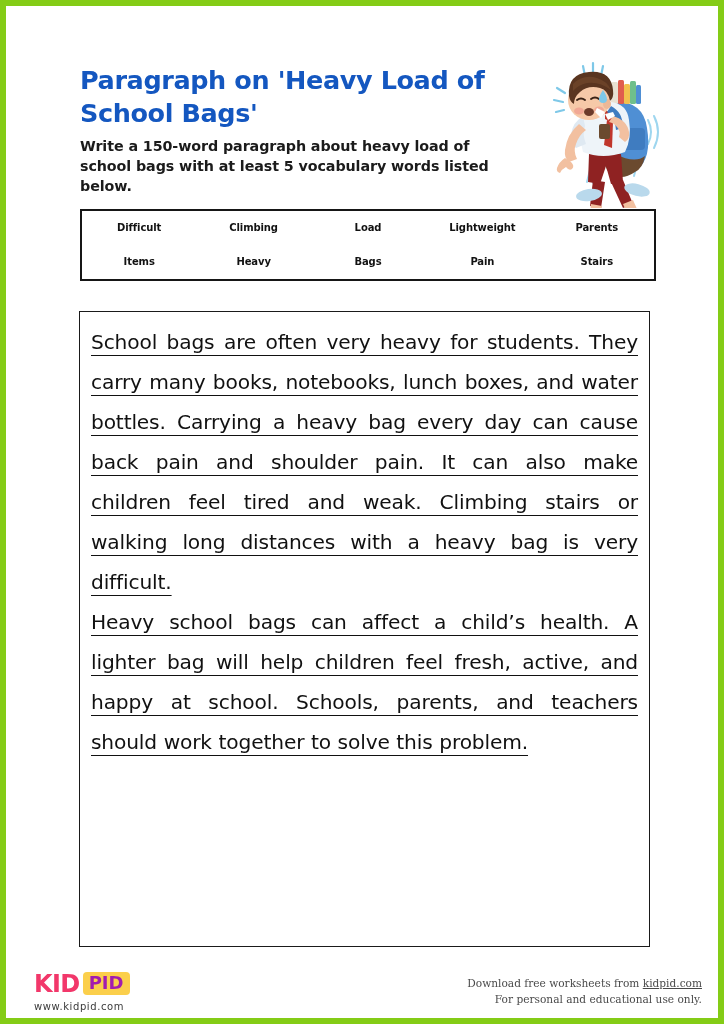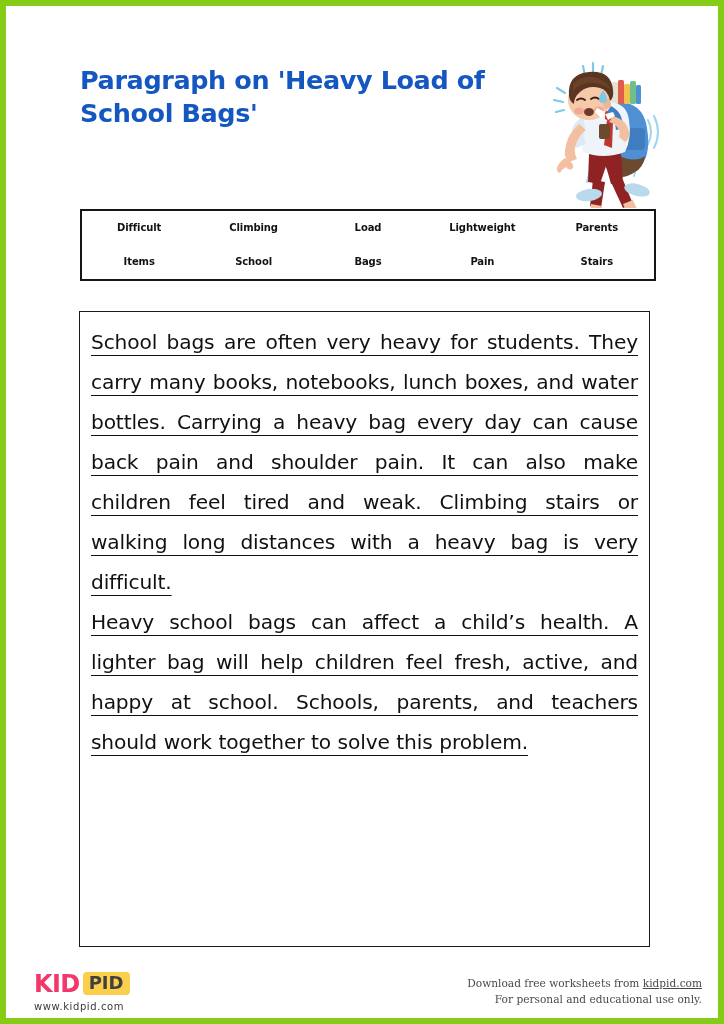--- a/index.html
+++ b/index.html
@@ -149,21 +149,21 @@
     font-size: 24px;
     font-weight: bold;
     color: #f2376a;
     letter-spacing: -0.6px;
     line-height: 1;
   }
   .logo-pid {
     font-family: "DejaVu Sans", sans-serif;
     font-size: 18px;
     font-weight: bold;
-    color: #404040;
+    color: #a21caf;
     background: #fbcf4b;
     border-radius: 4px;
     padding: 2px 6px 3px 6px;
     margin-left: 3px;
     letter-spacing: 0px;
     line-height: 1;
   }
   .logo-url {
     font-family: "DejaVu Sans", sans-serif;
     font-size: 10px;
@@ -186,20 +186,21 @@
     color: #4a4a4a;
   }
 </style>
 </head>
 <body>
 
 <div class="page">
 
   <div class="header">
     <h1 class="title">Paragraph on 'Heavy Load of School Bags'</h1>
+    <p class="subtitle">Write a 150-word paragraph about heavy load of school bags with at least 5 vocabulary words listed below.</p>
   </div>
 
   <div class="illustration">
     <svg viewBox="0 0 148 150" width="148" height="150" xmlns="http://www.w3.org/2000/svg">
 
       <g stroke="#7ec8e8" stroke-width="2.2" stroke-linecap="round" fill="none">
         <line x1="56" y1="8" x2="58" y2="18"></line>
         <line x1="66" y1="5" x2="66" y2="15"></line>
         <line x1="76" y1="8" x2="74" y2="18"></line>
         <line x1="30" y1="30" x2="38" y2="35"></line>
@@ -274,21 +275,21 @@
   </div>
 
   <div class="vocab-box">
     <div class="vocab-grid">
       <div class="vocab-cell">Difficult</div>
       <div class="vocab-cell">Climbing</div>
       <div class="vocab-cell">Load</div>
       <div class="vocab-cell">Lightweight</div>
       <div class="vocab-cell">Parents</div>
       <div class="vocab-cell">Items</div>
-      <div class="vocab-cell">School</div>
+      <div class="vocab-cell">Heavy</div>
       <div class="vocab-cell">Bags</div>
       <div class="vocab-cell">Pain</div>
       <div class="vocab-cell">Stairs</div>
     </div>
   </div>
 
   <div class="answer-box">
     <div class="answer-inner">
       <p class="para">School bags are often very heavy for students. They carry many books, notebooks, lunch boxes, and water bottles. Carrying a heavy bag every day can cause back pain and shoulder pain. It can also make children feel tired and weak. Climbing stairs or walking long distances with a heavy bag is very difficult.</p>
       <p class="para">Heavy school bags can affect a child’s health. A lighter bag will help children feel fresh, active, and happy at school. Schools, parents, and teachers should work together to solve this problem.</p>

